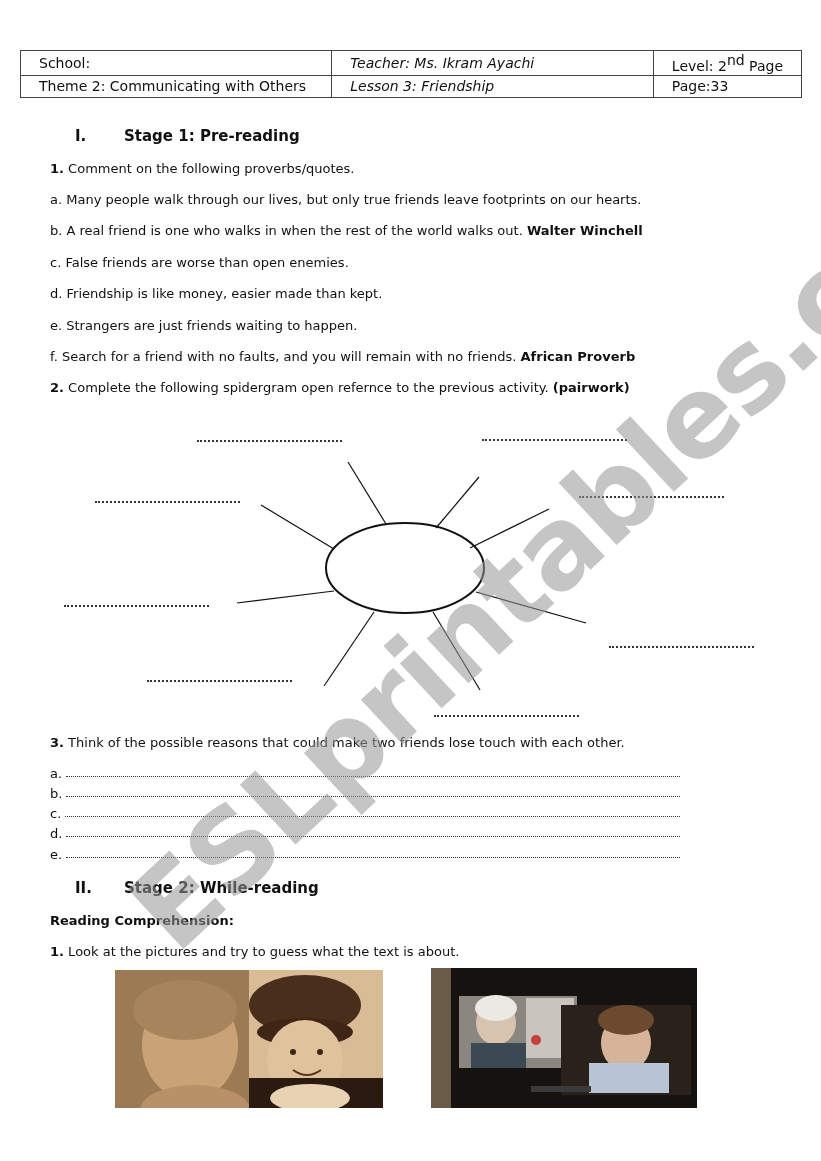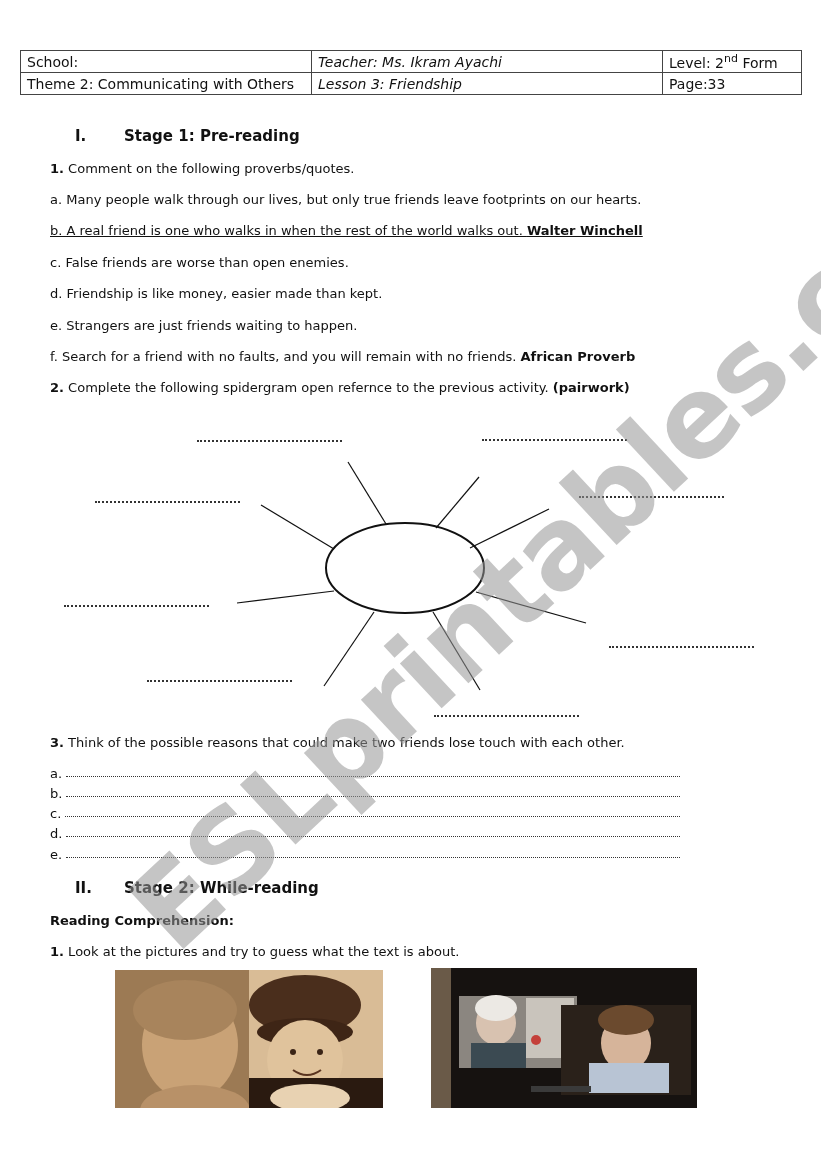--- a/index.html
+++ b/index.html
@@ -3,24 +3,24 @@
 <meta charset="utf-8">
 <style>
   html, body { margin: 0; padding: 0; background: #ffffff; }
   body { width: 821px; height: 1161px; position: relative; overflow: hidden;
          font-family: "DejaVu Sans", sans-serif; color: #111; }
   .page { position: absolute; left: 0; top: 0; width: 821px; height: 1161px; }
 
   
   .hdr { position: absolute; left: 20px; top: 50px; width: 782px; border-collapse: collapse;
          font-size: 14px; }
-  .hdr td { border: 1px solid #444; padding: 1px 6px; height: 19px; white-space: nowrap; }
+  .hdr td { border: 1px solid #444; padding: 1px 18px; height: 19px; white-space: nowrap; }
   .hdr .c1 { width: 278px; }
   .hdr .c2 { width: 338px; font-style: italic; }
-  sup { font-size: 11px; }
+  sup { font-size: 14px; }
 
   .abs { position: absolute; white-space: nowrap; }
   .sec-num { font-size: 15px; font-weight: bold; }
   .sec-title { font-size: 15px; font-weight: bold; }
   .line { font-size: 13px; }
   .b { font-weight: bold; }
 
   .dots { position: absolute; height: 0; border-bottom: 2px dotted #333; }
 
   .answer-line { position: absolute; font-size: 13px; left: 50px; width: 630px; display: flex; align-items: flex-end; }
@@ -43,37 +43,37 @@
 </head>
 <body>
 
 <div class="page">
 
   <table class="hdr">
     <tbody>
         <tr>
       <td class="c1">School:</td>
       <td class="c2">Teacher: Ms. Ikram Ayachi</td>
-      <td><span>Level: 2</span><sup>nd</sup><span> Form</span></td>
+      <td><span>Level: 2</span><sup>nd</sup><span> Page</span></td>
     </tr>
     <tr>
       <td class="c1">Theme 2: Communicating with Others</td>
       <td class="c2">Lesson 3: Friendship</td>
       <td>Page:33</td>
     </tr>
   </tbody>
     </table>
 
   <div class="abs sec-num" style="left:75px; top:127px;">I.</div>
   <div class="abs sec-title" style="left:124px; top:127px;">Stage 1: Pre-reading</div>
 
   <div class="abs line" style="left:50px; top:161px;"><span class="b">1.</span><span> Comment on the following proverbs/quotes.</span></div>
 
   <div class="abs line" style="left:50px; top:192px;"><span>a. Many people walk through our lives, but only true friends leave footprints on our hearts.</span></div>
-  <div class="abs line" style="left:50px; top:223px;text-decoration:underline;"><span>b. A real friend is one who walks in when the rest of the world walks out. </span><span class="b">Walter Winchell</span></div>
+  <div class="abs line" style="left:50px; top:223px;"><span>b. A real friend is one who walks in when the rest of the world walks out. </span><span class="b">Walter Winchell</span></div>
   <div class="abs line" style="left:50px; top:255px;"><span>c. False friends are worse than open enemies.</span></div>
   <div class="abs line" style="left:50px; top:286px;"><span>d. Friendship is like money, easier made than kept.</span></div>
   <div class="abs line" style="left:50px; top:318px;"><span>e. Strangers are just friends waiting to happen.</span></div>
   <div class="abs line" style="left:50px; top:349px;"><span>f. Search for a friend with no faults, and you will remain with no friends. </span><span class="b">African Proverb</span></div>
 
   <div class="abs line" style="left:50px; top:380px;"><span class="b">2.</span><span> Complete the following spidergram open refernce to the previous activity. </span><span class="b">(pairwork)</span></div>
 
   <svg class="spider" viewBox="0 0 821 1161">
     <ellipse cx="405" cy="568" rx="79" ry="45" fill="none" stroke="#111" stroke-width="2"></ellipse>
     <g stroke="#111" stroke-width="1.2">

